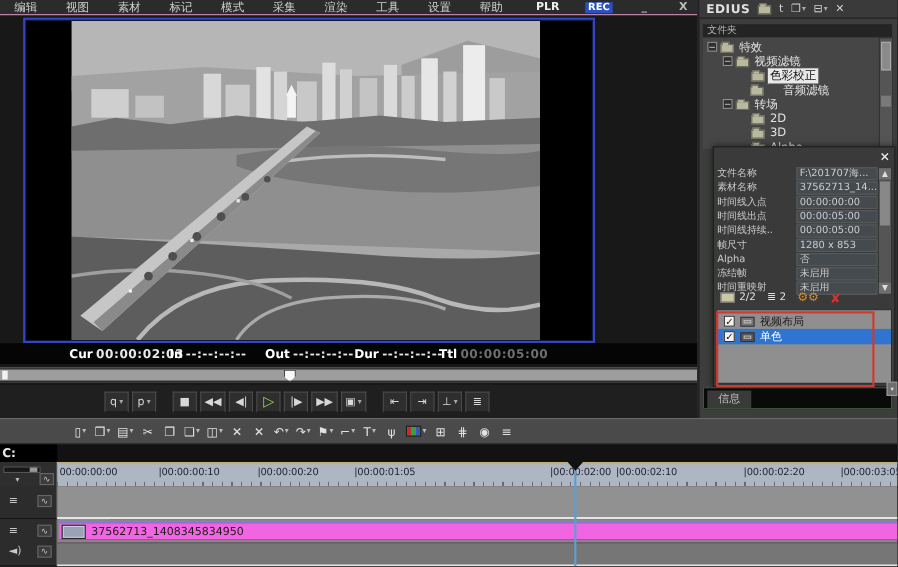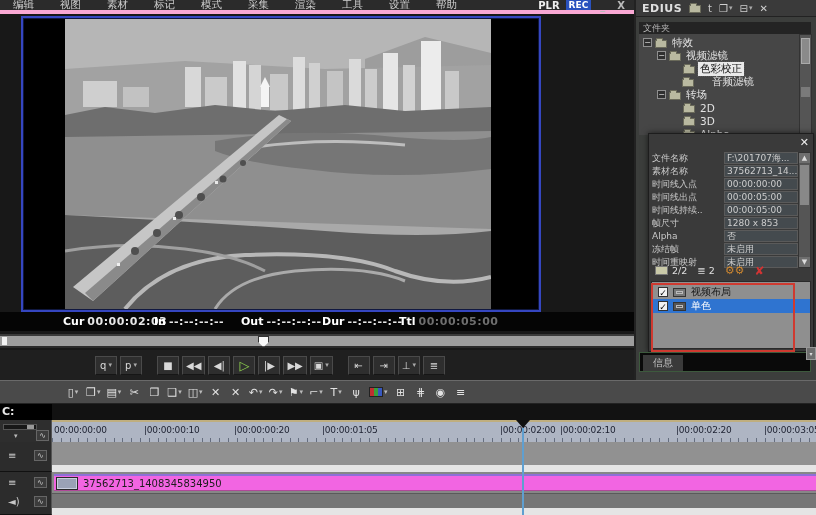--- a/index.html
+++ b/index.html
@@ -1,22 +1,22 @@
 <!DOCTYPE html>
 <html><head>
 <meta charset="utf-8">
 <style>
   html,body{margin:0;padding:0;background:#1a1a1a;}
   *{box-sizing:border-box;font-family:"DejaVu Sans","Liberation Sans",sans-serif;}
   #app{position:relative;width:816px;height:515px;background:#303030;overflow:hidden;font-size:11px;color:#ddd;}
 
   
-  #menubar{position:absolute;left:0;top:0;width:634px;height:14px;background:#2b2b2b;display:flex;align-items:center;border-bottom:4px solid #f9a8d4;}
+  #menubar{position:absolute;left:0;top:0;width:634px;height:14px;background:#2b2b2b;display:flex;align-items:center;border-bottom:1px solid #f9a8d4;}
   .menu-item{padding:0 13px;font-size:10.5px;color:#cfcfcf;cursor:default;}
-  #menubar-right{margin-left:auto;display:flex;align-items:center;gap:6px;padding-right:6px;}
+  #menubar-right{margin-left:auto;display:flex;align-items:center;gap:23px;padding-right:6px;}
   .plr{font-weight:bold;color:#eee;font-size:10px;}
   .rec{background:#2a52be;color:#fff;font-weight:bold;font-size:9px;padding:0 3px;}
   .winbtn{color:#bbb;font-size:10px;font-weight:bold;padding:0 3px;}
 
   
   #player{position:absolute;left:0;top:14px;width:634px;height:366px;background:#181818;}
   #monitor{position:absolute;left:21px;top:2px;width:520px;height:296px;background:#000;border:2px solid #3546c0;box-shadow:inset 0 0 0 1px #101840;}
   #video{position:absolute;left:42px;top:1px;width:426px;height:290px;background:#000;}
   #tcbar{position:absolute;left:0;top:298px;width:634px;height:19px;background:#050505;color:#e8e8e8;font-size:11px;font-weight:bold;}
   .tcgroup{position:absolute;top:3px;white-space:nowrap;}
@@ -93,21 +93,21 @@
   .mini-caret{position:absolute;left:14px;top:12px;color:#bbb;font-size:7px;}
   .wave-btn{position:absolute;left:36px;top:10px;width:13px;height:11px;background:#3c3c3c;border:1px solid #666;color:#ccc;font-size:8px;text-align:center;line-height:10px;}
   #tl-ruler{position:absolute;left:52px;top:40px;width:764px;height:22px;background:#aeb5c3;border-top:2px solid #bfae7e;
     background-image:repeating-linear-gradient(90deg,rgba(40,50,70,.55) 0 1px,transparent 1px 8.8px);
     background-size:100% 4px;background-position:0 100%;background-repeat:no-repeat;}
   .rlabel{position:absolute;top:3px;font-size:9px;color:#1c2030;white-space:nowrap;letter-spacing:-0.2px;}
   #tracks{position:absolute;left:0;top:62px;width:816px;height:73px;}
   .track{position:absolute;left:0;width:816px;}
   .thead{position:absolute;left:0;top:0;width:52px;height:100%;background:#2c2c2c;border-right:1px solid #555;border-bottom:1px solid #111;color:#c8c8c8;}
   .thead .ticon{position:absolute;font-size:10px;}
-  .lane{position:absolute;left:52px;top:0;right:0;height:100%;border-bottom:7px solid #e5e5e5;}
+  .lane{position:absolute;left:52px;top:0;right:0;height:100%;border-bottom:2px solid #e5e5e5;}
   #track-v .lane{background:#919191;}
   #track-va .lane{background:#878787;}
   #track-va .lane .audio-part{position:absolute;left:0;right:0;top:21px;bottom:0;background:#767676;border-top:1px solid #5a5a5a;}
   #clip{position:absolute;left:2px;top:2px;right:0;height:17px;background:#f265e2;border-top:2px solid #8f6fd8;border-bottom:1px solid #b04898;display:flex;align-items:center;}
   #clip-thumb{width:22px;height:13px;margin-left:2px;background:#9aa2b6;border:1px solid #2a2a2a;box-shadow:inset 0 0 0 1px #c9cfe0;flex:none;}
   #clip-label{font-size:10px;color:#1c1c1c;margin-left:5px;white-space:nowrap;}
   #playhead-tri{position:absolute;left:516px;top:40px;width:0;height:0;border-left:7px solid transparent;border-right:7px solid transparent;border-top:8px solid #111;}
   #playhead-line{position:absolute;left:522px;top:48px;width:1.5px;height:87px;background:#5f9fd0;}
 
   

